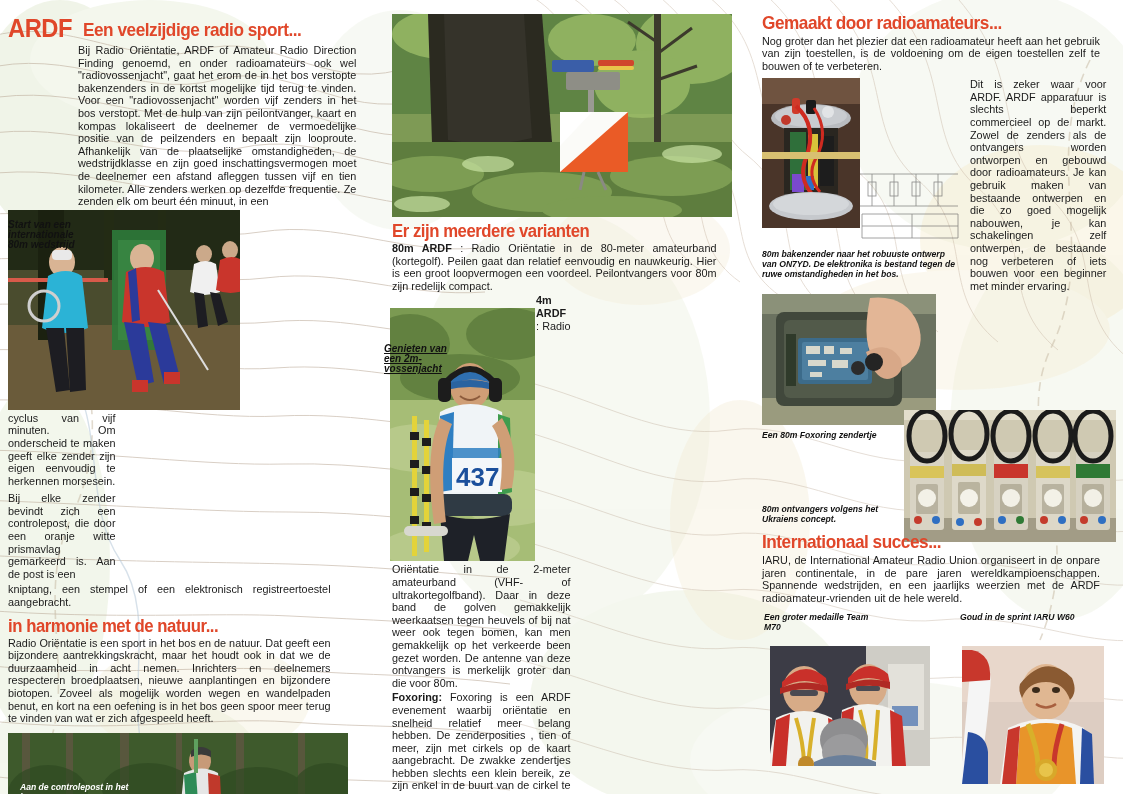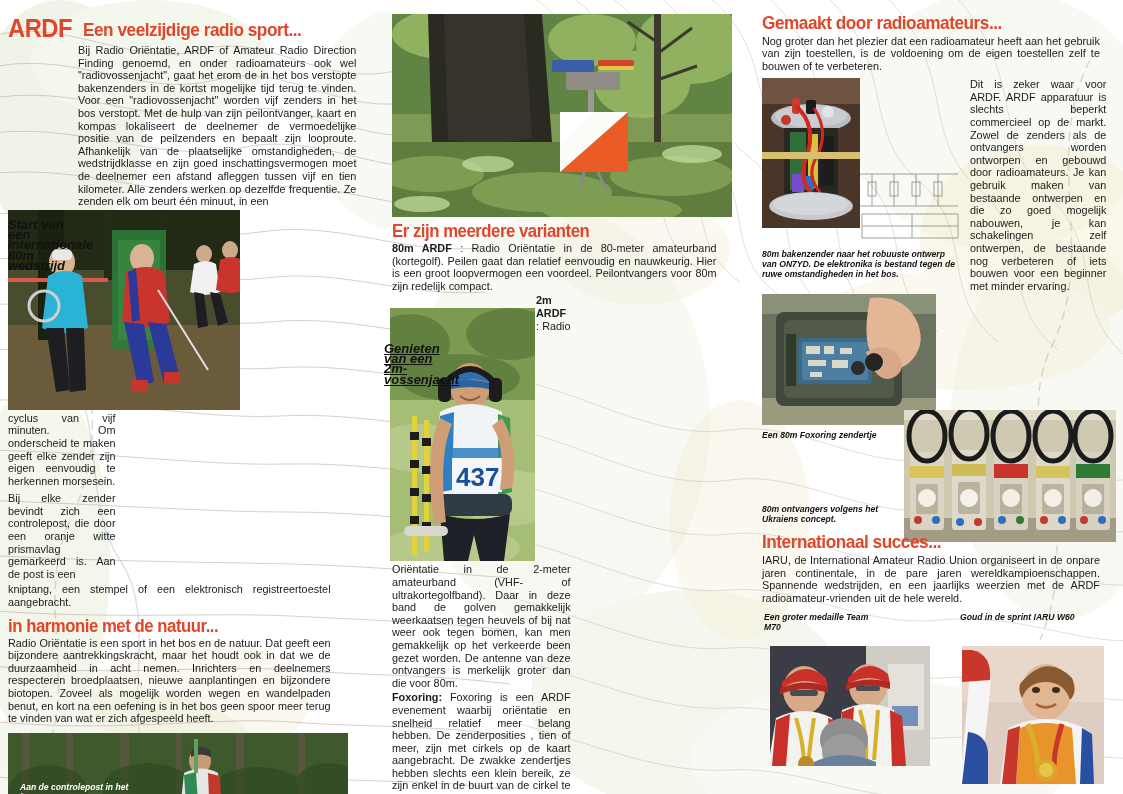--- a/index.html
+++ b/index.html
@@ -80,21 +80,21 @@
 
   
   .photo { position: relative; overflow: hidden; background:#7a8a5a;text-decoration:underline; }
 
   
   .head-row { display:flex; align-items:flex-end; gap:8px; }
 
   
   .sidecap {
     position: absolute;
-    font-size: 13px;
+    font-size: 10px;
     line-height: 10.2px;
     font-weight: bold;
     font-style: italic;
     color: #111;
     z-index: 6;
   }
 
   
   .fl-left  { float: left;  margin: 0 7px 2px 0; }
 
@@ -427,21 +427,21 @@
               <rect x="32" y="214" width="9" height="8"></rect>
           </g>
           <rect x="14" y="218" width="44" height="10" rx="5" fill="#d8d8d0"></rect>
 
           <path d="M50 110 q-16 34 -6 106 l12 -2 q-8 -66 6 -98 z" fill="#cf9e76"></path>
           <path d="M112 110 q18 30 10 70 l-12 2 q6 -44 -8 -64 z" fill="#cf9e76"></path>
         </svg>
       </div>
 
       <p class="body-text" style="width:186px; margin-top:2px;">
-        <b>2m ARDF</b><span> : Radio Oriëntatie in de 2-meter amateurband (VHF- of ultrakortegolfband). Daar in deze band de golven gemakkelijk weerkaatsen tegen heuvels of bij nat weer ook tegen bomen, kan men gemakkelijk op het verkeerde been gezet worden. De antenne van deze ontvangers is merkelijk groter dan die voor 80m.</span>
+        <b>4m ARDF</b><span> : Radio Oriëntatie in de 2-meter amateurband (VHF- of ultrakortegolfband). Daar in deze band de golven gemakkelijk weerkaatsen tegen heuvels of bij nat weer ook tegen bomen, kan men gemakkelijk op het verkeerde been gezet worden. De antenne van deze ontvangers is merkelijk groter dan die voor 80m.</span>
       </p>
       <p class="body-text" style="width:186px; margin-top:2px;">
         <b>Foxoring:</b><span>  Foxoring is een ARDF evenement waarbij oriëntatie en snelheid relatief meer belang hebben. De zenderposities , tien of meer, zijn met cirkels op de kaart aangebracht. De zwakke zendertjes hebben slechts een klein bereik, ze zijn enkel in de buurt van de cirkel te horen. Ze zenden zonder onderbreking. Foxoring wedstrijden worden meestal in de 80m-band gehouden, soms in de 2-meterband. Voor Foxoring is geen peilervaring vereist, en dat is leuk voor beginners.</span>
       </p>
     </div>
 
   </div>
 
   <div class="col" id="col-right">
 

